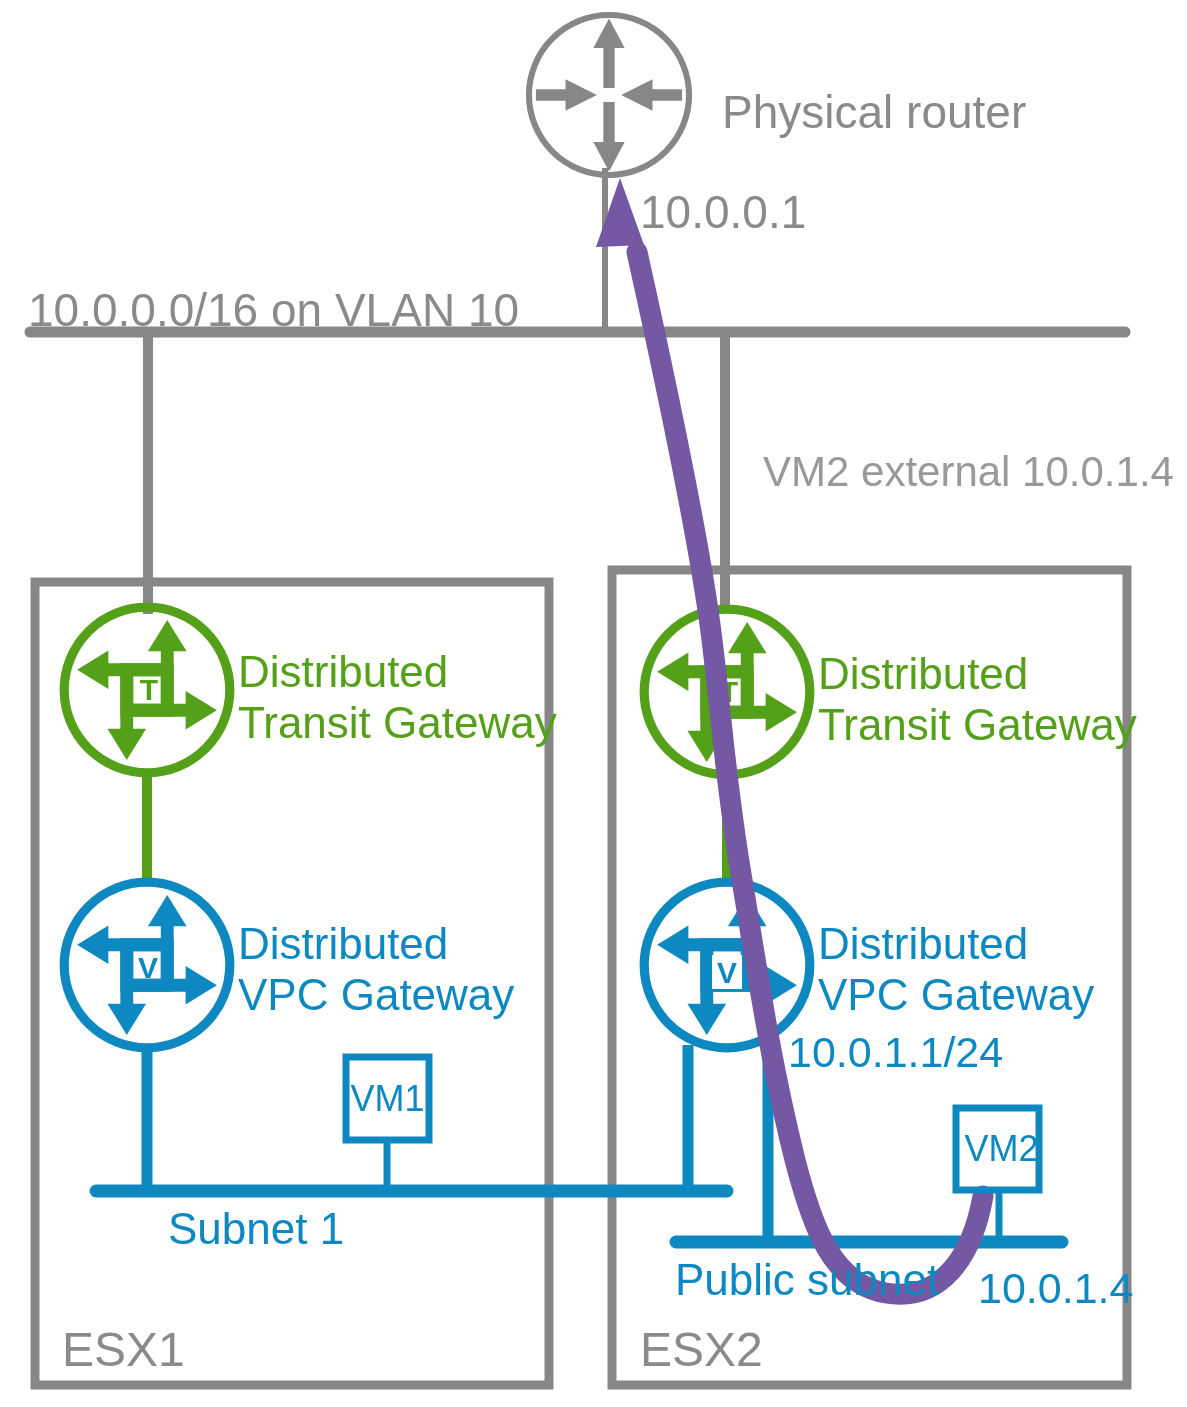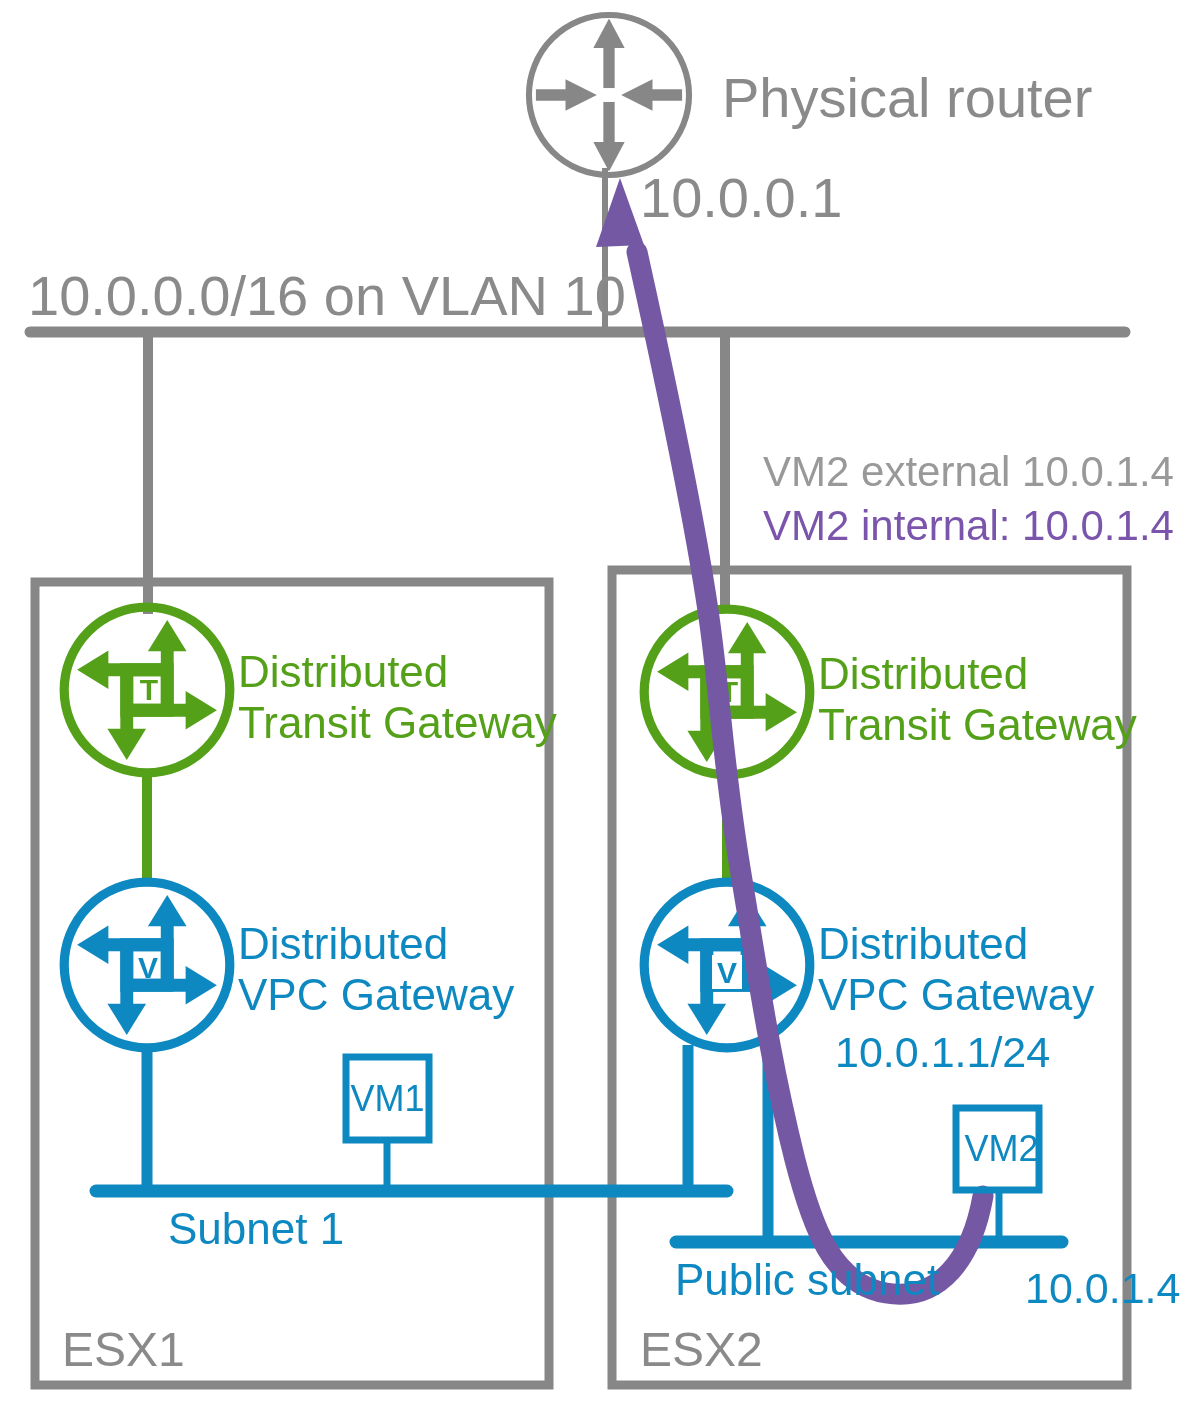--- a/index.html
+++ b/index.html
@@ -7,23 +7,23 @@
     position:relative;width:1187px;height:1407px;overflow:hidden;
     background:#ffffff;font-family:"Liberation Sans", sans-serif;
   }
   .stage svg.art{position:absolute;left:0;top:0;}
   .label{position:absolute;white-space:pre-line;line-height:1.16;}
   .gray{color:#8a8a8a;}
   .green{color:#54a019;}
   .blue{color:#0e88c0;}
   .purpletx{color:#7a55ab;}
   .lgray{color:#999999;}
-  .fs46{font-size:56px;}
+  .fs46{font-size:46px;margin-top:20px;}
   .fs44{font-size:44px;}
-  .fs43{font-size:43px;margin-left:47px;}
+  .fs43{font-size:43px;}
   .fs48{font-size:48px;}
   .fs33{font-size:42px;}
   .vmbox-label{position:absolute;display:flex;align-items:center;justify-content:center;
     font-size:36px;color:#0e88c0;}
 </style>
 </head>
 <body>
 
 <div class="stage">
 
@@ -112,21 +112,20 @@
 
     <rect x="346" y="1057" width="83" height="83" fill="none" stroke="#0e88c0" stroke-width="7"></rect>
     <rect x="956" y="1108" width="83" height="82" fill="none" stroke="#0e88c0" stroke-width="7"></rect>
   </svg>
 
   <div class="label gray fs46" style="left:722px;top:66px;">Physical router</div>
   <div class="label gray fs46" style="left:640px;top:166px;">10.0.0.1</div>
   <div class="label gray fs46" style="left:28px;top:264px;">10.0.0.0/16 on VLAN 10</div>
 
   <div class="label lgray fs33" style="left:763px;top:448px;">VM2 external 10.0.1.4</div>
-  <div class="label purpletx fs33" style="left:763px;top:502px;">VM2 internal: 10.0.1.4</div>
 
   <div class="label green fs44" style="left:238px;top:646px;">Distributed
 Transit Gateway</div>
   <div class="label green fs44" style="left:818px;top:648px;">Distributed
 Transit Gateway</div>
 
   <div class="label blue fs44" style="left:238px;top:918px;">Distributed
 VPC Gateway</div>
   <div class="label blue fs44" style="left:818px;top:918px;">Distributed
 VPC Gateway</div>

